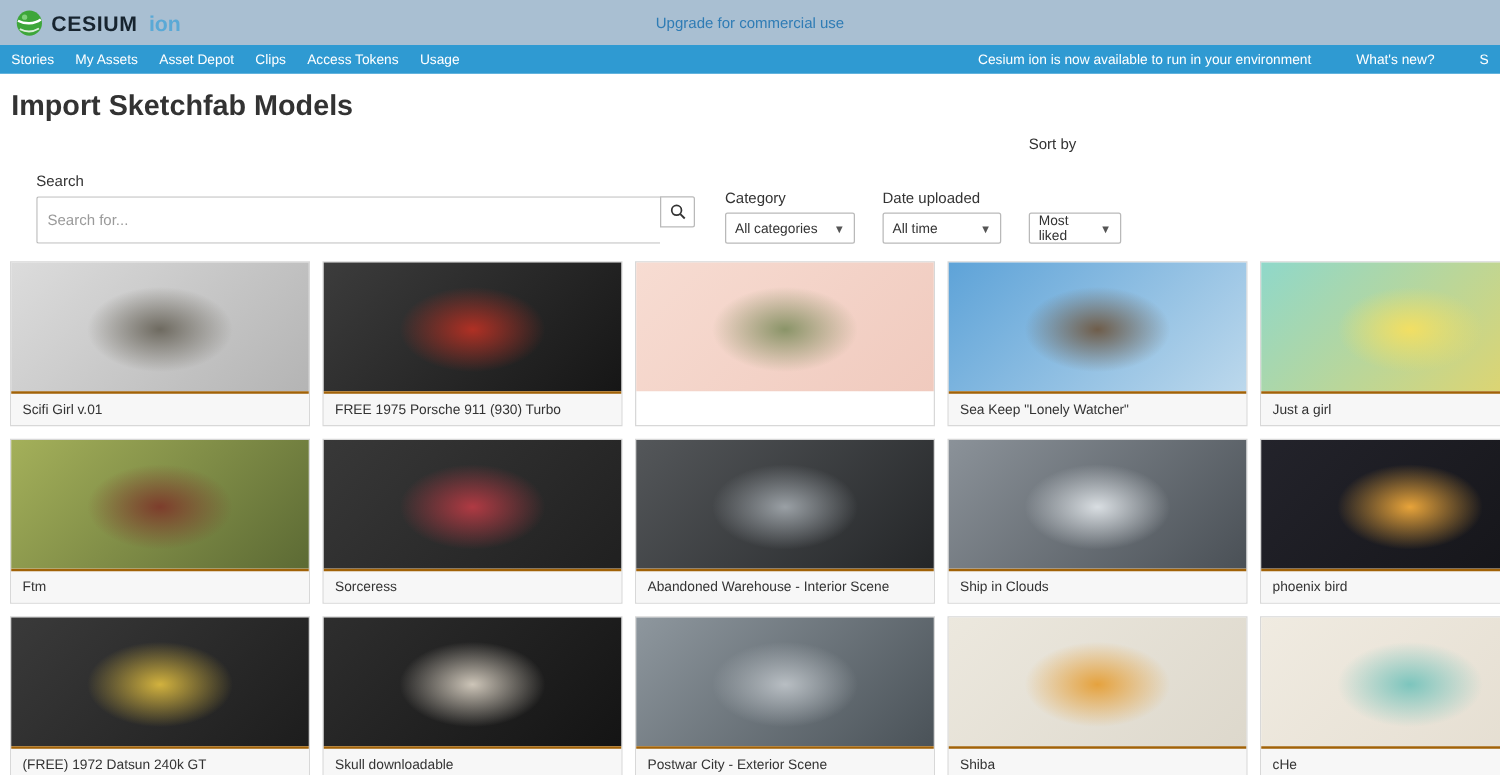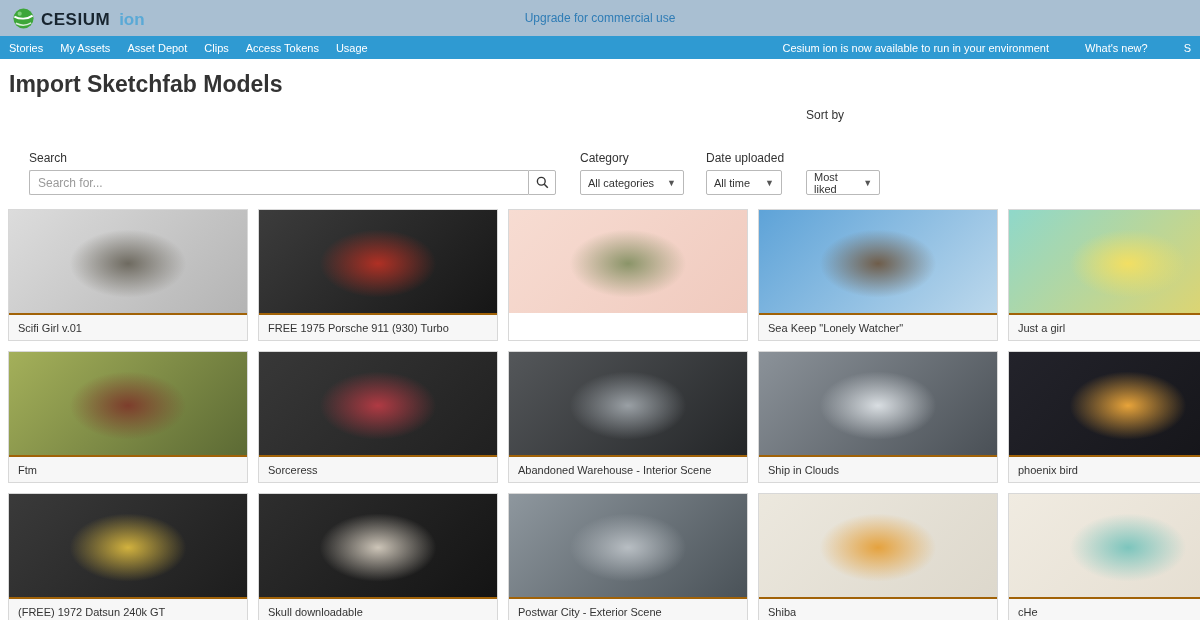--- a/index.html
+++ b/index.html
@@ -61,21 +61,21 @@
   .filters {
     display: flex;
     align-items: flex-end;
     padding: 10px 0 0 9px;
     margin-left: 20px;
   }
   .filter-group { display: flex; flex-direction: column; }
   .filter-label { font-size: 12px; color: #333; margin-bottom: 5px; }
   .search-row { display: flex; }
   .search-input {
-    width: 499px; height: 25px;
+    width: 499px; height: 38px;
     border: 1px solid #b9b9b9;
     border-right: none;
     border-radius: 2px 0 0 2px;
     font-size: 12px;
     padding: 0 8px;
     color: #333;
     outline: none;
     font-family: "Liberation Sans", sans-serif;
   }
   .search-input::placeholder { color: #9a9a9a; }
@@ -97,21 +97,21 @@
     display: flex; align-items: center; justify-content: space-between;
     padding: 0 7px;
     cursor: pointer;
     gap: 10px;
   }
   .chev { font-size: 9px; color: #555; }
   .ml-cat  { margin-left: 24px; }
   .ml-date { margin-left: 22px; }
   .ml-sort { margin-left: 22px; gap: 43px; }
   .w-cat  { width: 104px; }
-  .w-date { width: 76px; text-align: center; }
+  .w-date { width: 95px; text-align: center; }
   .w-sort { width: 74px; }
 
   
   .grid {
     margin-top: 14px;
     padding-left: 8px;
     width: 1248px;
     display: grid;
     grid-template-columns: repeat(5, 240px);
     grid-gap: 10px;

